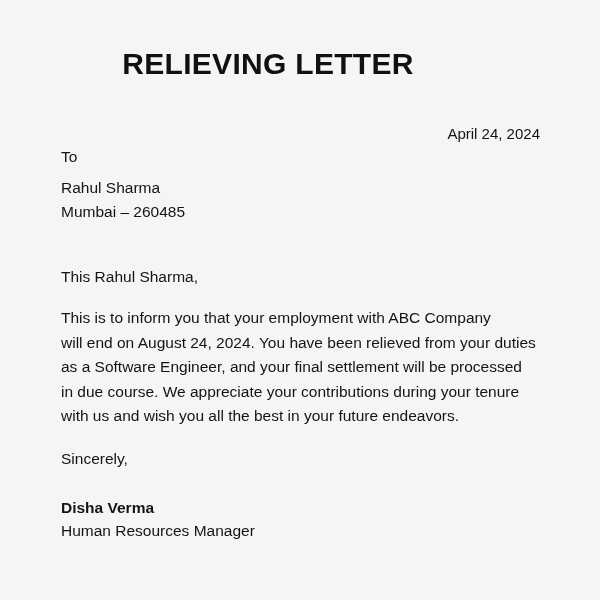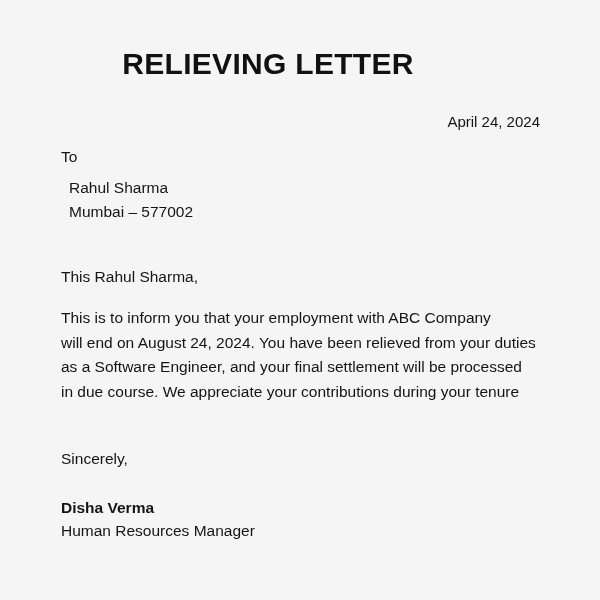--- a/index.html
+++ b/index.html
@@ -21,32 +21,32 @@
       left: 0;
       width: 536px;
       text-align: center;
       font-size: 30px;
       font-weight: bold;
       letter-spacing: 0.3px;
       color: #111;
     }
     .date {
       position: absolute;
-      top: 113px;
+      top: 125px;
       right: 60px;
       font-size: 15px;
     }
     .text {
       position: absolute;
       left: 61px;
       font-size: 15.5px;
       line-height: 24px;
     }
     .to { top: 145px; }
-    .address { top: 176px; margin-left: 8px; }
+    .address { top: 176px; }
     .salutation { top: 265px; }
     .body-para {
       top: 306px;
       width: 490px;
       line-height: 24.5px;
     }
     .closing { top: 447px; }
     .signer-name { top: 496px; font-weight: bold; }
     .signer-title { top: 519px; }
     .line { display: block; white-space: nowrap; }
@@ -56,29 +56,30 @@
 
 <div>
   <div class="title">RELIEVING LETTER</div>
 
   <div class="date">April 24, 2024</div>
 
   <div class="text to">To</div>
 
   <div class="text address">
     <span class="line">Rahul Sharma</span>
-    <span class="line">Mumbai – 577002</span>
+    <span class="line">Mumbai – 260485</span>
   </div>
 
   <div class="text salutation">This Rahul Sharma,</div>
 
   <div class="text body-para">
     <span class="line">This is to inform you that your employment with ABC Company</span>
     <span class="line">will end on August 24, 2024. You have been relieved from your duties</span>
     <span class="line">as a Software Engineer, and your final settlement will be processed</span>
     <span class="line">in due course. We appreciate your contributions during your tenure</span>
+    <span class="line">with us and wish you all the best in your future endeavors.</span>
   </div>
 
   <div class="text closing">Sincerely,</div>
 
   <div class="text signer-name">Disha Verma</div>
   <div class="text signer-title">Human Resources Manager</div>
 </div>
 
 </body></html>

